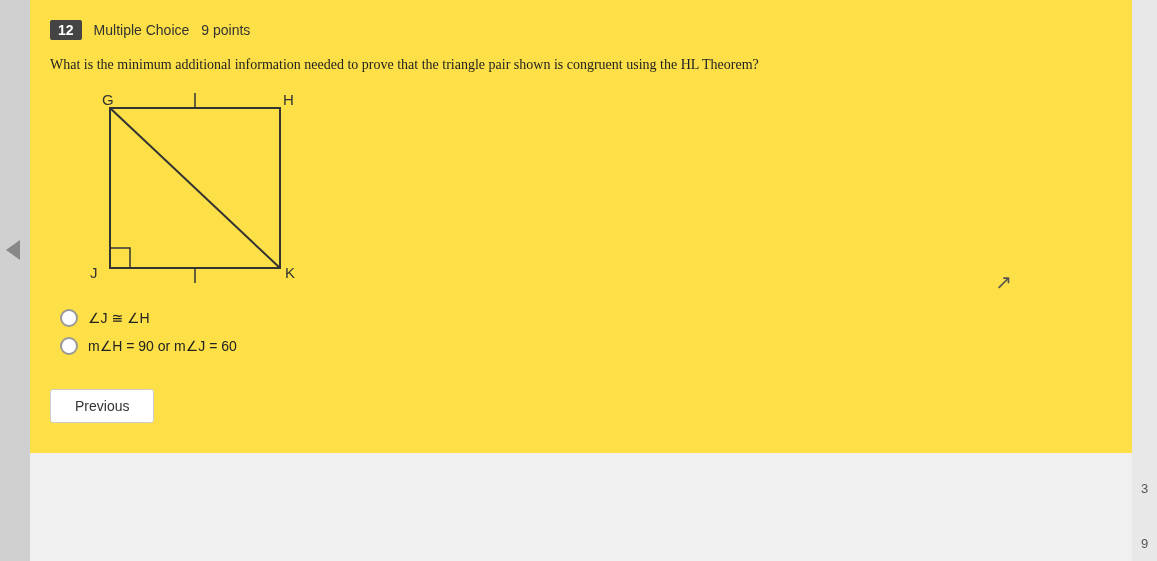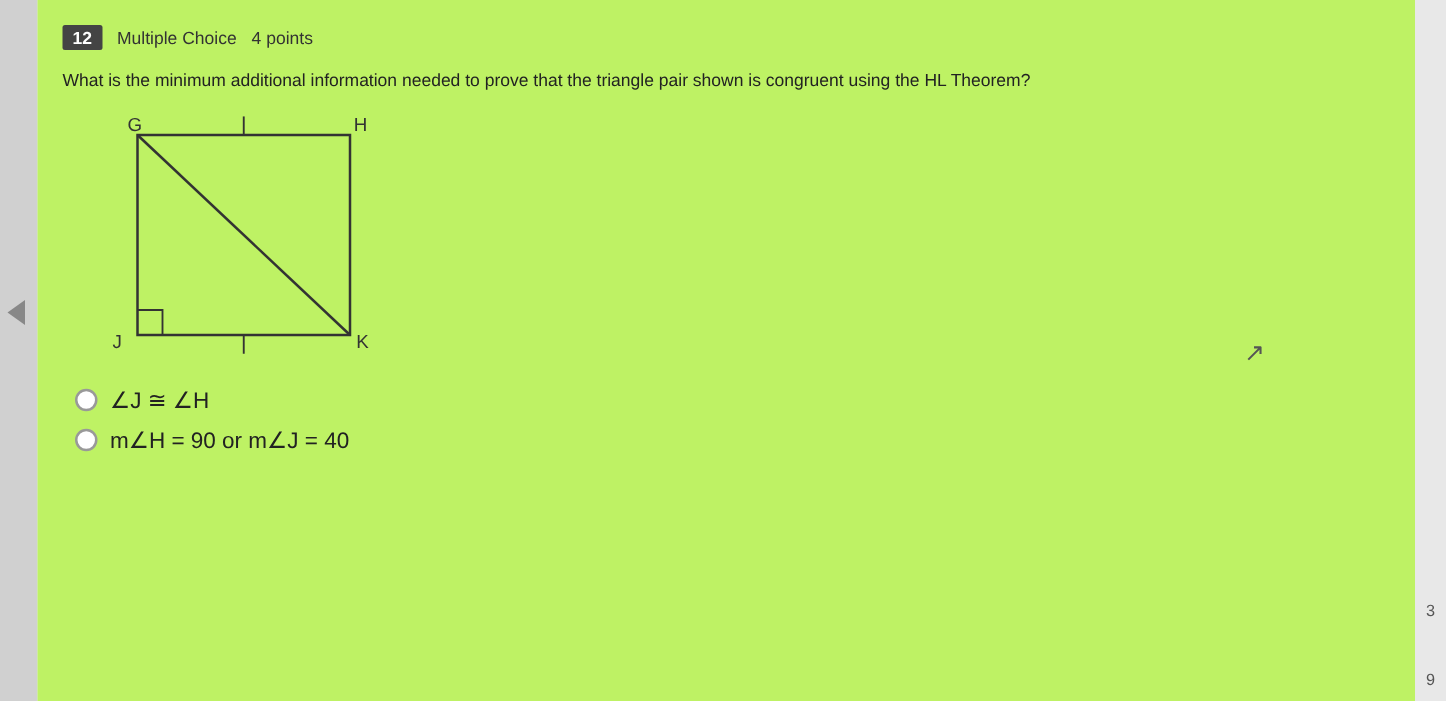--- a/index.html
+++ b/index.html
@@ -25,25 +25,25 @@
       top: 240px;
       left: 6px;
       width: 0;
       height: 0;
       border-top: 10px solid transparent;
       border-bottom: 10px solid transparent;
       border-right: 14px solid #888;
     }
 
     .main-content {
-      background: #bef264;
+      background: #fde047;
       flex: 1;
       padding: 20px 30px 20px 20px;
       position: relative;
-      height: 561px;
+      height: 453px;
     }
 
     .question-header {
       display: flex;
       align-items: center;
       gap: 12px;
       margin-bottom: 14px;
     }
 
     .question-number {
@@ -64,20 +64,21 @@
     .question-points {
       font-size: 14px;
       color: #333;
     }
 
     .question-text {
       font-size: 14px;
       color: #222;
       margin-bottom: 18px;
       line-height: 1.5;
+      font-family: Liberation Serif, serif;
     }
 
     .diagram-area {
       margin-bottom: 16px;
       width: 280px;
       height: 200px;
       position: relative;
     }
 
     .diagram-svg {
@@ -108,21 +109,21 @@
     .radio-circle {
       width: 18px;
       height: 18px;
       border-radius: 50%;
       border: 2px solid #999;
       background: white;
       flex-shrink: 0;
     }
 
     .option-text {
-      font-size: 18px;
+      font-size: 14px;
       color: #222;
     }
 
     .previous-btn {
       position: absolute;
       bottom: 30px;
       left: 20px;
       background: white;
       border: 1px solid #ccc;
       padding: 8px 24px;
@@ -164,21 +165,21 @@
 
 <div class="left-sidebar">
   <div class="triangle-nav"></div>
 </div>
 
 <div class="main-content">
 
   <div class="question-header">
     <span class="question-number">12</span>
     <span class="question-type">Multiple Choice</span>
-    <span class="question-points">4 points</span>
+    <span class="question-points">9 points</span>
   </div>
 
   <div class="question-text">What is the minimum additional information needed to prove that the triangle pair shown is congruent using the HL Theorem?</div>
 
   <div class="diagram-area">
     <svg class="diagram-svg" viewBox="0 0 280 200">
 
       <rect x="60" y="15" width="170" height="160" fill="none" stroke="#333" stroke-width="2"></rect>
 
       <line x1="60" y1="15" x2="230" y2="175" stroke="#333" stroke-width="2"></line>
@@ -200,26 +201,27 @@
   <div class="answer-options">
 
     <div class="answer-option">
       <div class="radio-circle"></div>
       <span class="option-text">∠J ≅ ∠H</span>
     </div>
 
 
     <div class="answer-option">
       <div class="radio-circle"></div>
-      <span class="option-text">m∠H = 90 or m∠J = 40</span>
+      <span class="option-text">m∠H = 90 or m∠J = 60</span>
     </div>
 
 
   </div>
 
+  <button class="previous-btn">Previous</button>
 
   <div class="cursor-arrow">↗</div>
 
 </div>
 
 <div class="right-numbers">
   <span class="side-num">3</span>
   <span class="side-num">9</span>
 </div>
 

